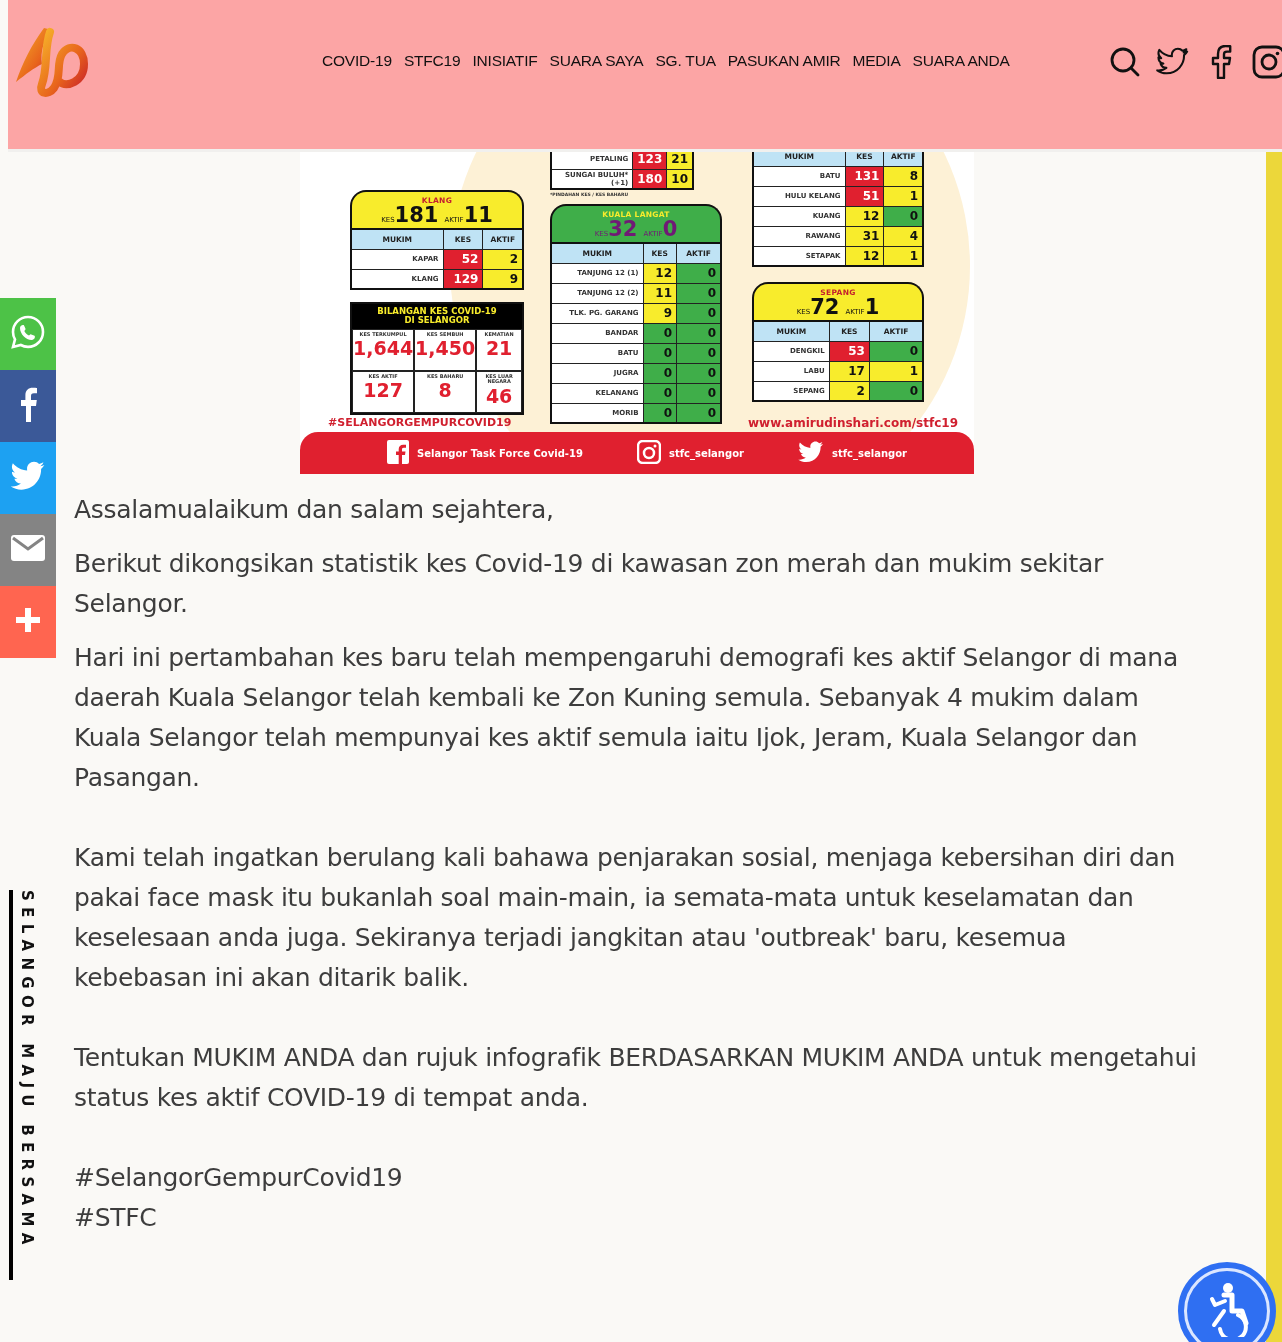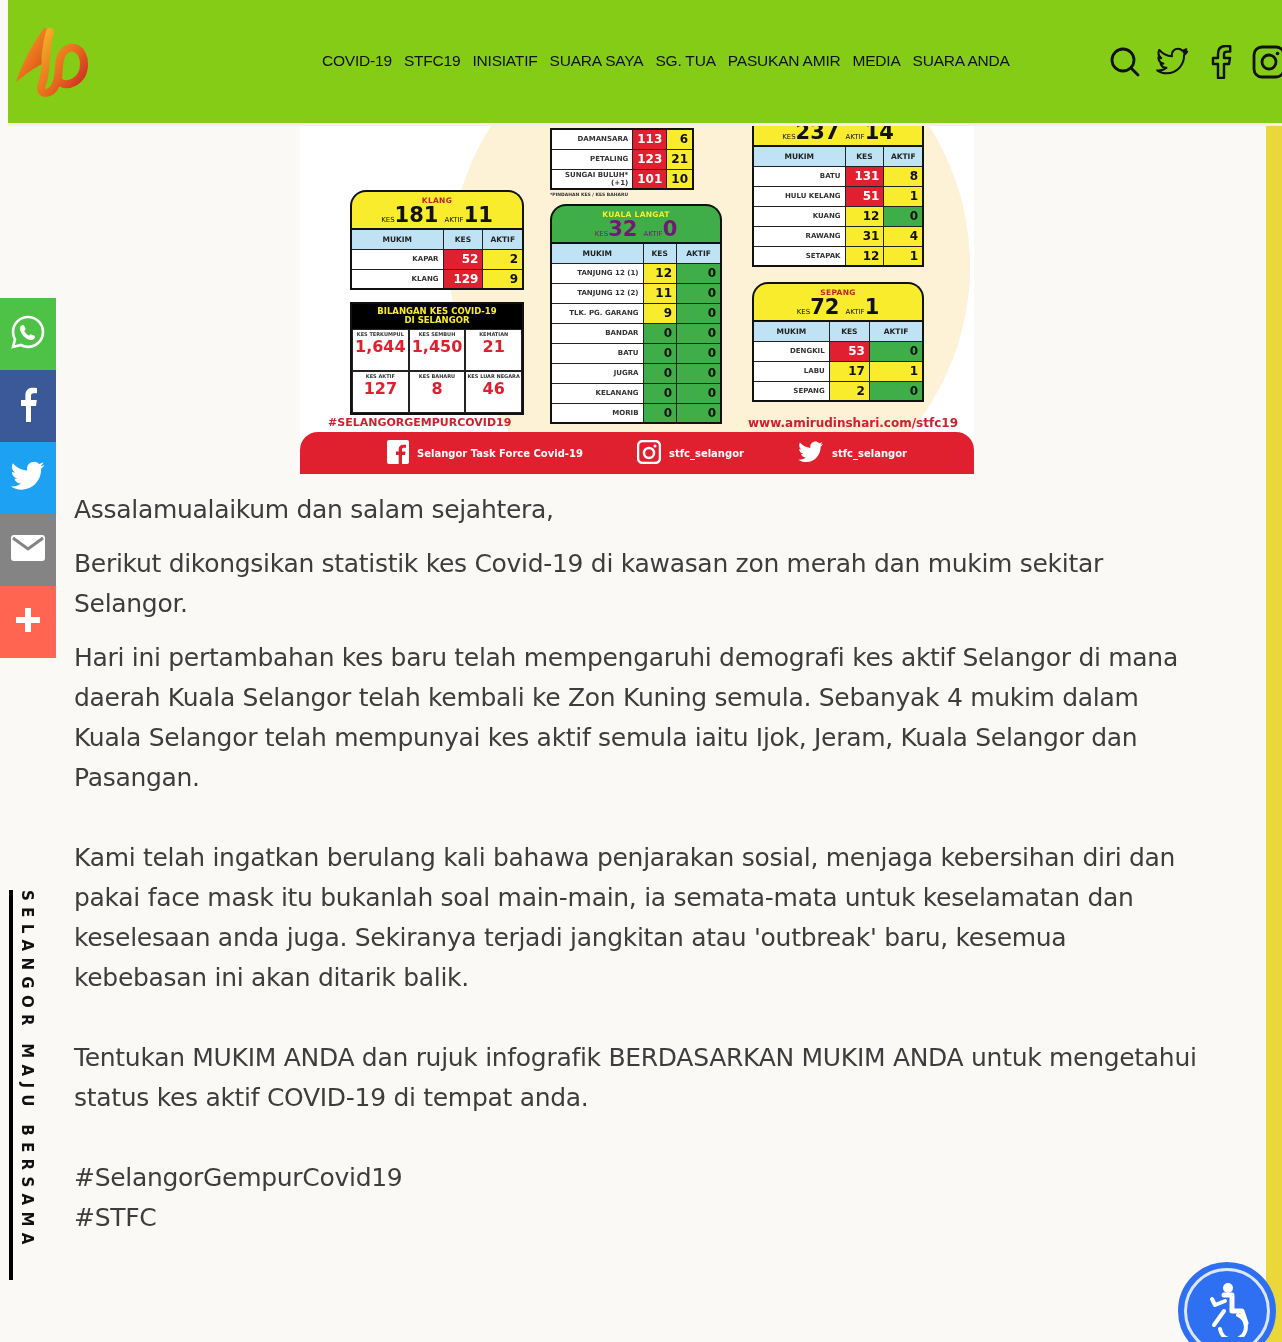--- a/index.html
+++ b/index.html
@@ -1,20 +1,20 @@
 <!DOCTYPE html>
 <html><head>
 <meta charset="utf-8">
 <style>
   * { box-sizing: border-box; margin: 0; padding: 0; }
   html, body { width: 1282px; height: 1342px; overflow: hidden; }
   body { background: #faf9f6; font-family: "Liberation Sans", sans-serif; position: relative; color: #3a3a3a; }
 
   
-  .header { position: absolute; left: 8px; top: 0; width: 1274px; height: 126px; background: #84cc16; border-bottom: 3px solid #f1f0ee; z-index: 5; }
+  .header { position: absolute; left: 8px; top: 0; width: 1274px; height: 152px; background: #fca5a5; border-bottom: 3px solid #f1f0ee; z-index: 5; }
   .logo { position: absolute; left: 6px; top: 24px; width: 80px; height: 74px; }
   .nav { position: absolute; left: 314px; top: 52px; display: flex; gap: 12px; align-items: center; }
   .nav-item { font-size: 15.5px; color: #111; letter-spacing: -0.2px; white-space: nowrap; cursor: pointer; }
   .nav-icons { position: absolute; left: 1100px; top: 44px; display: flex; gap: 14px; align-items: center; }
   .nav-icon { width: 34px; height: 36px; display: flex; align-items: center; justify-content: center; cursor: pointer; }
 
   
   .yellow-bar { position: absolute; left: 1266px; top: 126px; width: 16px; height: 1216px; background: #ecd73a; }
 
   
@@ -33,21 +33,21 @@
   .ig-card-title { font-size: 7.5px; color: #c4202f; letter-spacing: 0.3px; }
   .ig-card-stats { display: flex; justify-content: center; align-items: baseline; gap: 6px; padding-bottom: 2px; }
   .ig-small { font-size: 7px; font-weight: normal; }
   .ig-big { font-size: 21px; font-weight: 900; line-height: 1; }
   .ig-note { font-size: 4.5px; color: #333; margin-top: 2px; }
   .ig-summary { border: 2px solid #111; background: #fff; }
   .ig-summary-head { background: #000; color: #f8ec2c; text-align: center; font-size: 8.5px; padding: 3px 0; line-height: 1.1; }
   .ig-summary-grid { display: grid; grid-template-columns: 1fr 1fr 1fr; }
   .ig-summary-cell { border: 1px solid #222; text-align: center; padding: 2px 0; height: 42px; }
   .ig-summary-label { font-size: 5px; color: #333; line-height: 1.1; }
-  .ig-summary-value { font-size: 16px; color: #e0202f; font-weight: 900; line-height: 1.2; }
+  .ig-summary-value { font-size: 19px; color: #e0202f; font-weight: 900; line-height: 1.2; }
   .ig-hashtag { position: absolute; left: 28px; top: 290px; font-size: 11px; color: #d0202f; font-family: "DejaVu Sans", sans-serif; font-weight: bold; }
   .ig-url { position: absolute; left: 448px; top: 290px; font-size: 12px; color: #d0202f; font-family: "DejaVu Sans", sans-serif; font-weight: bold; }
   .ig-footer { position: absolute; left: 0; top: 306px; width: 674px; height: 42px; background: #e0202f; border-radius: 18px 18px 0 0; display: flex; align-items: center; justify-content: space-around; padding: 0 40px 0 60px; }
   .ig-footer-item { display: flex; align-items: center; gap: 8px; color: #fff; font-size: 10px; font-family: "DejaVu Sans", sans-serif; font-weight: bold; justify-content: space-between; }
 
   
   .share-bar { position: absolute; left: 0; top: 298px; width: 56px; }
   .share-btn { width: 56px; height: 72px; display: flex; align-items: center; justify-content: center; cursor: pointer; }
 
   
@@ -193,21 +193,21 @@
         <td class="num c-red">113</td>
         <td class="num c-yellow">6</td>
       </tr>
       <tr>
         <td class="name">PETALING</td>
         <td class="num c-red">123</td>
         <td class="num c-yellow">21</td>
       </tr>
       <tr>
         <td class="name">SUNGAI BULUH* (+1)</td>
-        <td class="num c-red">101</td>
+        <td class="num c-red">180</td>
         <td class="num c-yellow">10</td>
       </tr>
     </tbody>
       </table>
     <div class="ig-note">*PINDAHAN KES / KES BAHARU</div>
   </div>
 
   <div class="ig-block" style="left:250px; top:78px; width:172px;">
     <div class="ig-card-head c-green">
       <div class="ig-card-title" style="color:#f8ec2c;">KUALA LANGAT</div>

